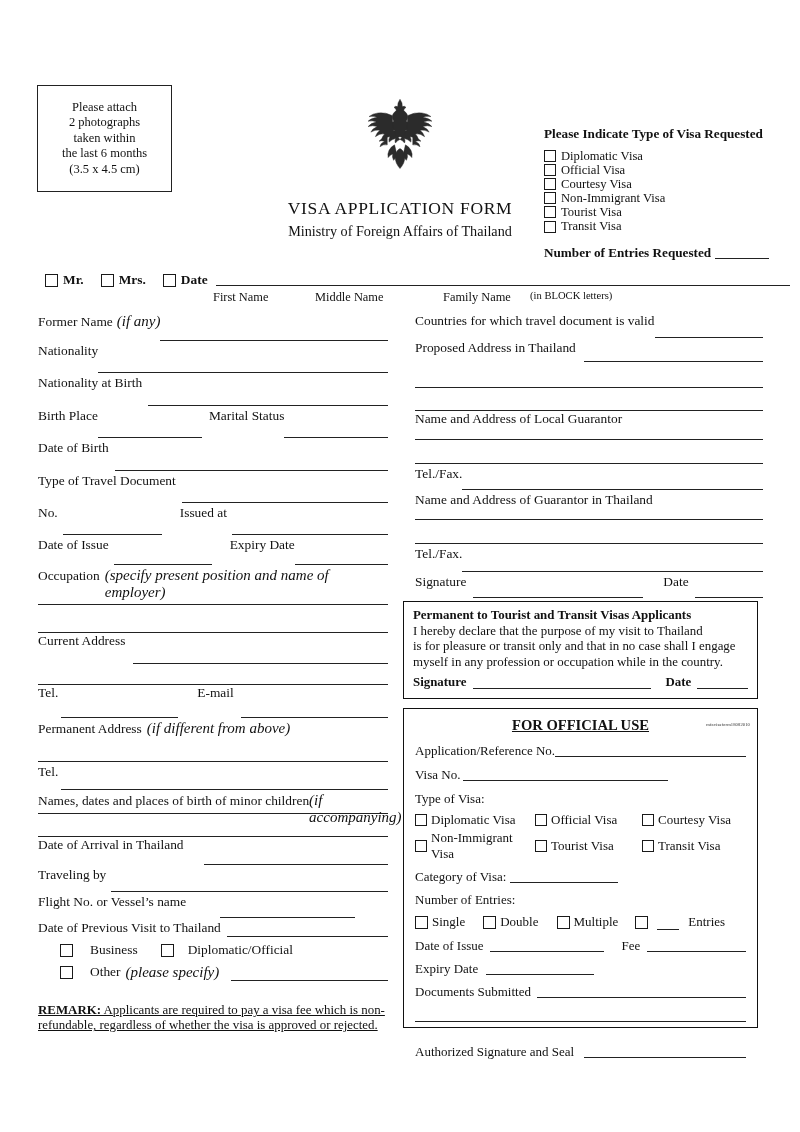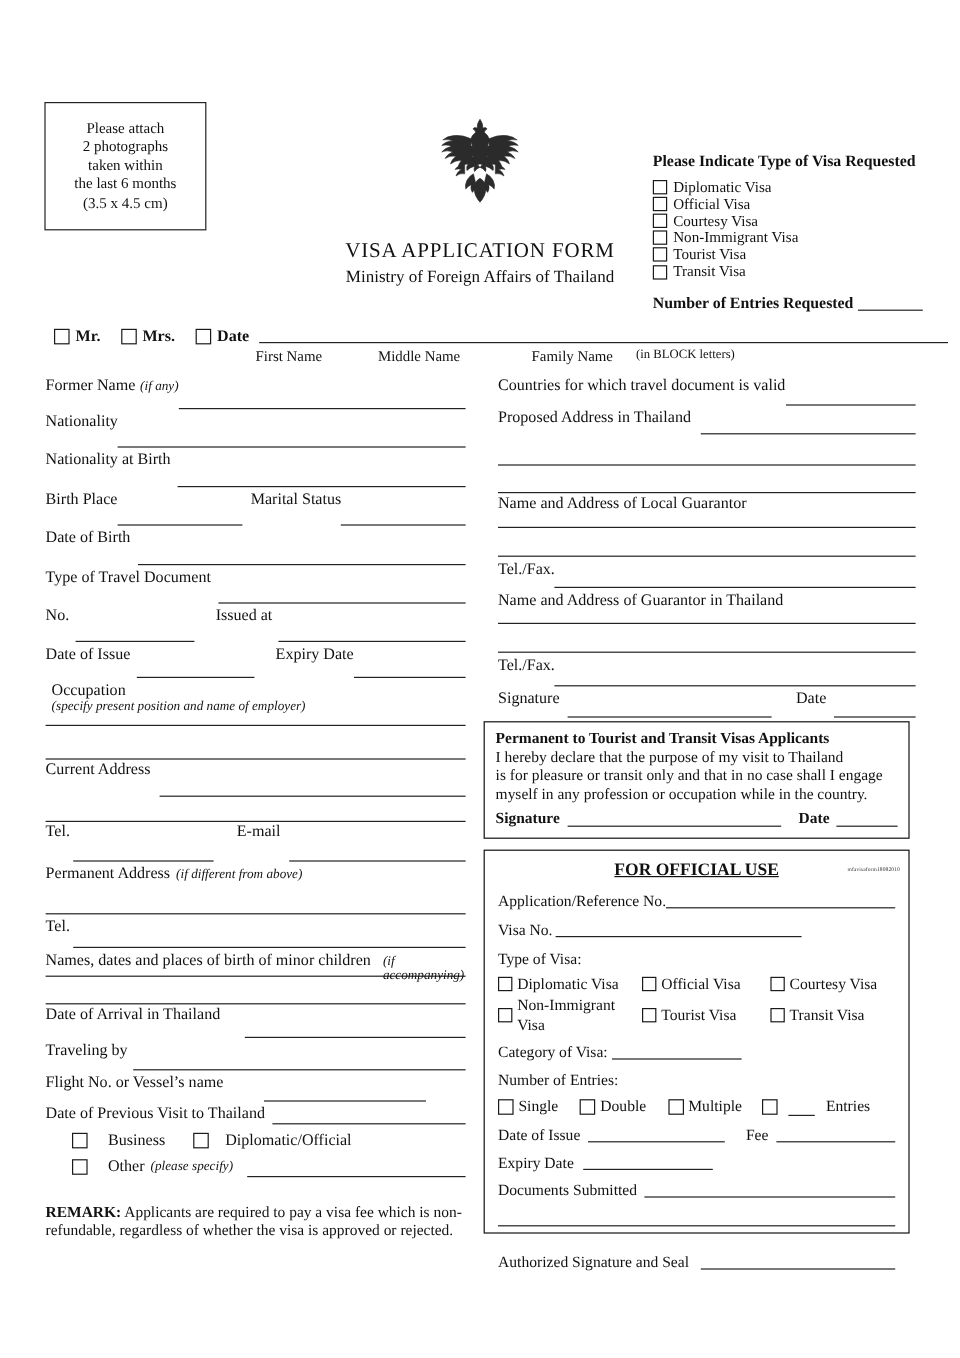--- a/index.html
+++ b/index.html
@@ -7,21 +7,21 @@
     width:800px;height:1132px;position:relative;overflow:hidden;
     font-family:"Liberation Serif","DejaVu Serif",serif;
     color:#111;
   }
   .page{position:absolute;left:0;top:0;width:800px;height:1132px;}
 
   
   .abs{position:absolute;}
   .row{display:flex;align-items:baseline;}
   .lbl{white-space:nowrap;}
-  .ital{font-style:italic;font-size:11px;}
+  .ital{font-style:italic;font-size:15px;}
   .bold{font-weight:bold;}
   .rule{
     flex:1 1 auto;border-bottom:1px solid #222;height:0;
     align-self:flex-end;margin-bottom:2px;
   }
   .rule.fixed{flex:0 0 auto;}
   .fullrule{border-bottom:1px solid #222;height:0;}
 
   
   .cb{
@@ -92,21 +92,21 @@
     position:absolute;right:-4px;top:5px;
     font-size:4.6px;font-weight:normal;text-decoration:none;
     letter-spacing:.1px;color:#333;
   }
   .ob-row{display:flex;align-items:baseline;margin-top:6px;}
   .ob-cb-row{display:flex;align-items:center;gap:0;margin-top:3px;}
   .ob-cb{display:flex;align-items:center;gap:4px;}
 
   
   #remark{
-    left:38px;top:1003px;width:355px;font-size:12.9px;line-height:15.4px;
+    left:38px;top:1003px;width:355px;font-size:12.9px;line-height:15.4px;text-decoration:underline;
   }
 </style>
 </head>
 <body>
 
 <div class="page">
 
   <div class="abs" id="photo-box">
     <div>
       <div>Please attach</div>
@@ -229,21 +229,21 @@
       <span class="rule" style="margin-left:5px;"></span>
     </div>
 
     <div class="row" style="height:30px;">
       <span class="lbl">Date of Issue</span>
       <span class="rule fixed" style="width:98px;margin-left:5px;"></span>
       <span class="lbl" style="margin-left:18px;">Expiry Date</span>
       <span class="rule"></span>
     </div>
 
-    <div class="row" style="height:20px;flex-direction:column;">
+    <div class="row" style="height:20px;">
       <span class="lbl">Occupation</span>
       <span class="ital" style="margin-left:5px;">(specify present position and name of employer)</span>
     </div>
     <div class="fullrule" style="margin-top:17px;"></div>
     <div class="fullrule" style="margin-top:27px;"></div>
 
     <div class="row" style="height:33px;">
       <span class="lbl">Current Address</span>
       <span class="rule" style="margin-left:8px;"></span>
     </div>
@@ -262,21 +262,21 @@
     </div>
     <div class="fullrule" style="margin-top:21px;"></div>
 
     <div class="row" style="height:28px;margin-top:2px;">
       <span class="lbl">Tel.</span>
       <span class="rule" style="margin-left:3px;"></span>
     </div>
 
     <div class="row" style="height:17px;">
       <span class="lbl">Names, dates and places of birth of minor children</span>
-      <span class="ital" style="margin-left:10px;">(if accompanying)</span>
+      <span class="ital" style="margin-left:0;">(if accompanying)</span>
     </div>
     <div class="fullrule" style="margin-top:4px;"></div>
     <div class="fullrule" style="margin-top:22px;"></div>
 
     <div class="row" style="height:30px;gap:12px;">
       <span class="lbl">Date of Arrival in Thailand</span>
       <span class="rule" style="margin-left:8px;"></span>
     </div>
 
     <div class="row" style="height:27px;">

